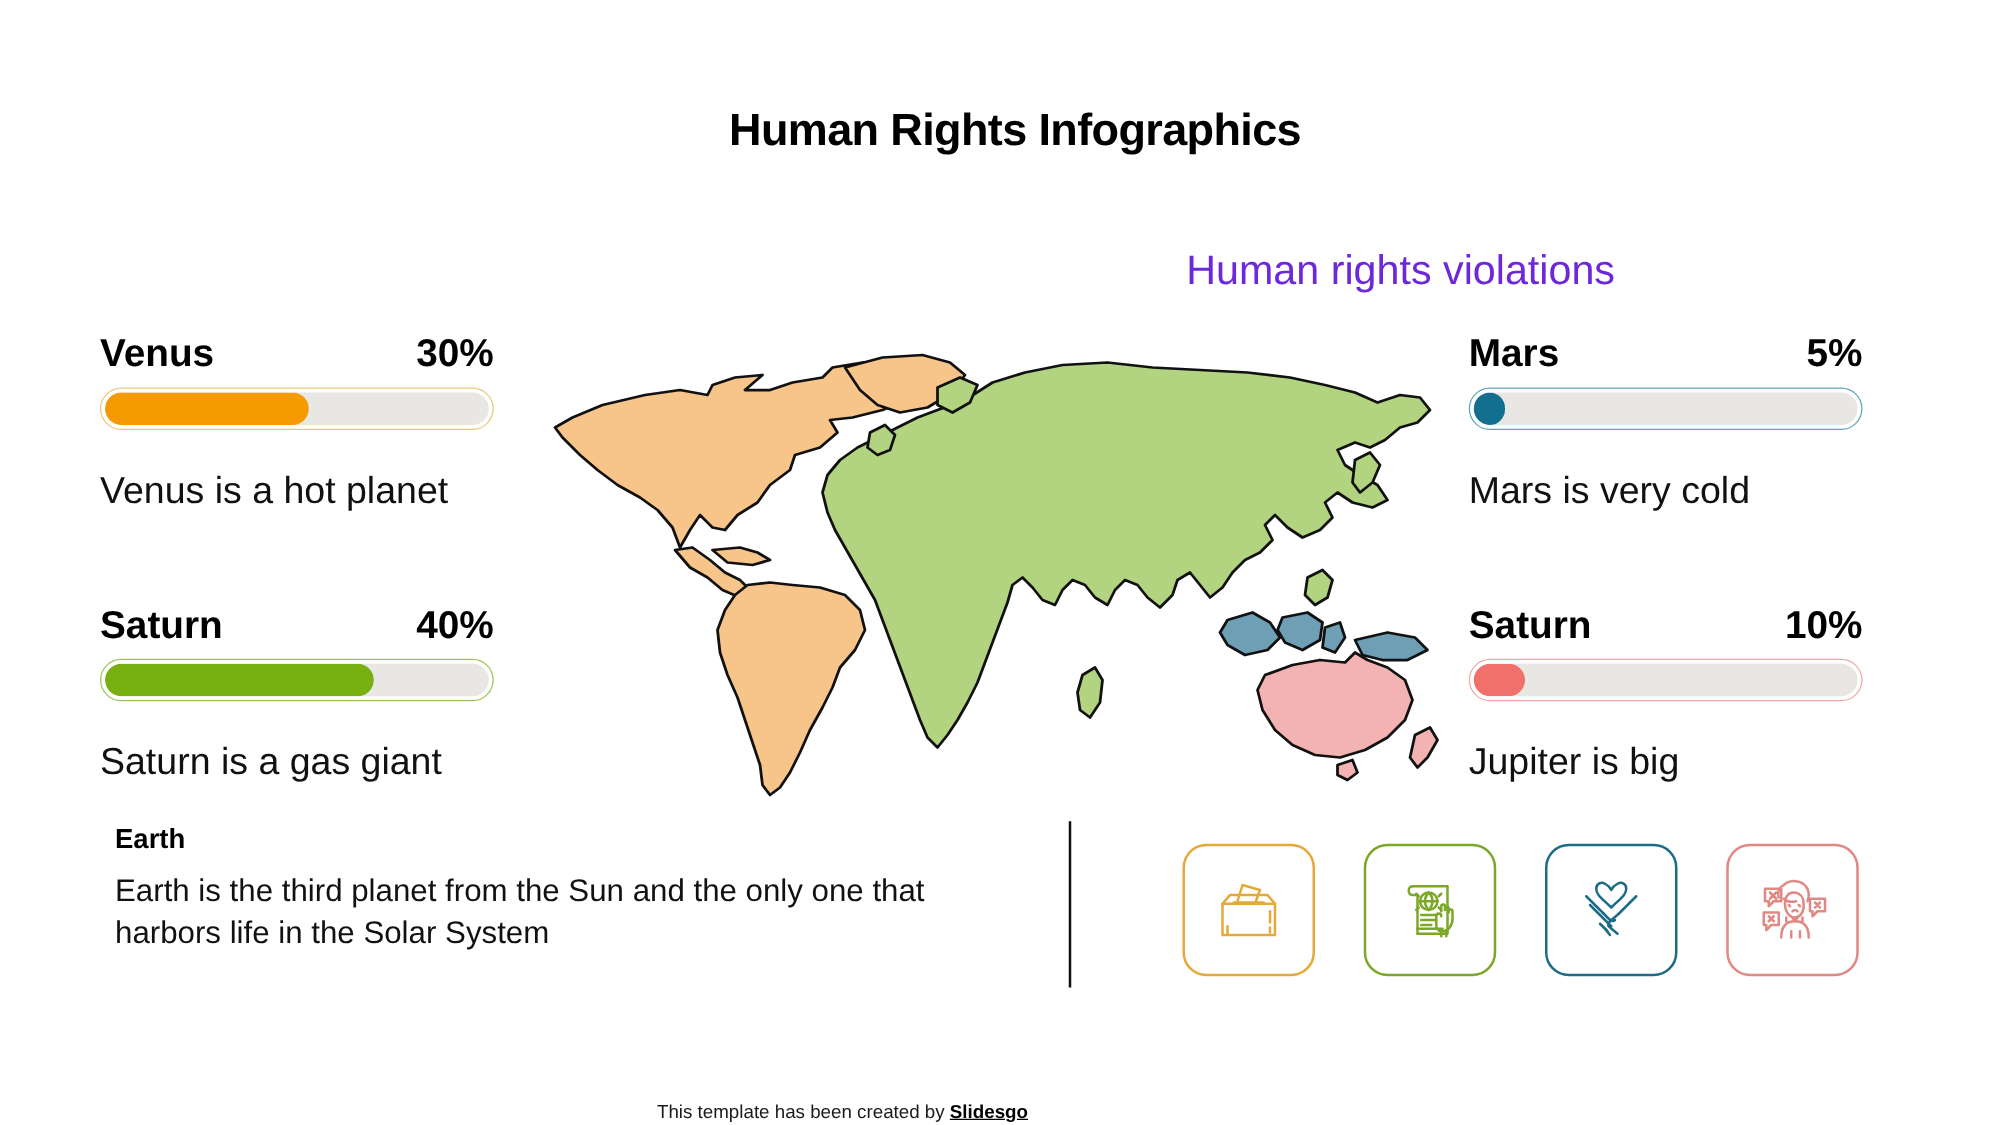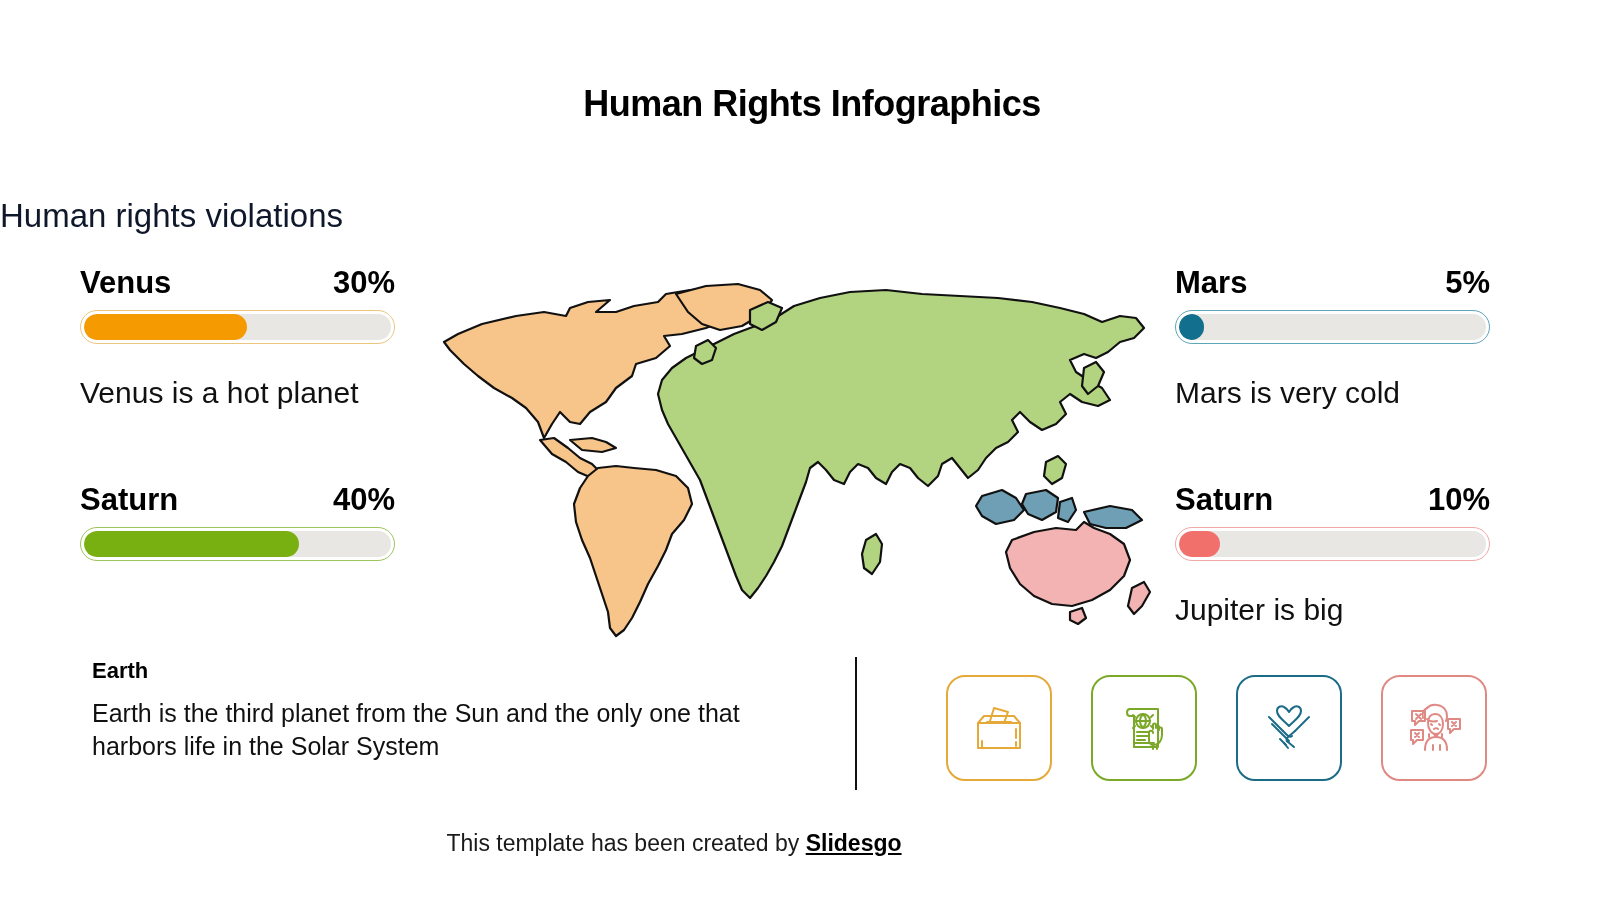--- a/index.html
+++ b/index.html
@@ -30,24 +30,24 @@
     letter-spacing: -0.5px;
     color: #000000;
     line-height: 1.1;
     padding-left: 12px;
   }
   .slide-subtitle {
     position: absolute;
     left: 0;
     top: 196px;
     width: 1292px;
-    text-align: left;
+    text-align: right;
     font-size: 33px;
     font-weight: 400;
-    color: #0f172a;
+    color: #6d28d9;
     line-height: 1.2;
   }
 
   
   .stat {
     position: absolute;
     width: 315px;
   }
   .stat-left  { left: 80px; }
   .stat-right { left: 1175px; }
@@ -161,24 +161,24 @@
     top: 272px;
     width: 740px;
     height: 375px;
   }
   .map-wrap svg { display: block; width: 100%; height: 100%; }
 
   
   .footer {
     position: absolute;
     left: 0;
-    top: 830px;
+    top: 881px;
     width: 1348px;
     text-align: center;
-    font-size: 23px;
+    font-size: 15px;
     color: #1a1a1a;
   }
   .footer b {
     font-weight: 700;
     text-decoration: underline;
     color: #000;
   }
 </style>
 </head>
 <body>
@@ -248,20 +248,21 @@
 <div class="stat stat-left stat-row-2">
   <div class="stat-head">
     <span class="stat-name">Saturn</span>
     <span class="stat-pct">40%</span>
   </div>
   <div class="bar-outer" style="border-color: rgb(156, 197, 91);">
     <div class="bar-track" style="background: rgb(233, 231, 228);">
       <div class="bar-fill" style="background: rgb(119, 176, 16); width: 70%;"></div>
     </div>
   </div>
+  <div class="stat-desc">Saturn is a gas giant</div>
 </div>
 
 <div class="stat stat-right stat-row-2">
   <div class="stat-head">
     <span class="stat-name">Saturn</span>
     <span class="stat-pct">10%</span>
   </div>
   <div class="bar-outer" style="border-color: rgb(240, 169, 166);">
     <div class="bar-track" style="background: rgb(233, 231, 228);">
       <div class="bar-fill" style="background: rgb(242, 112, 107); width: 13.5%;"></div>

